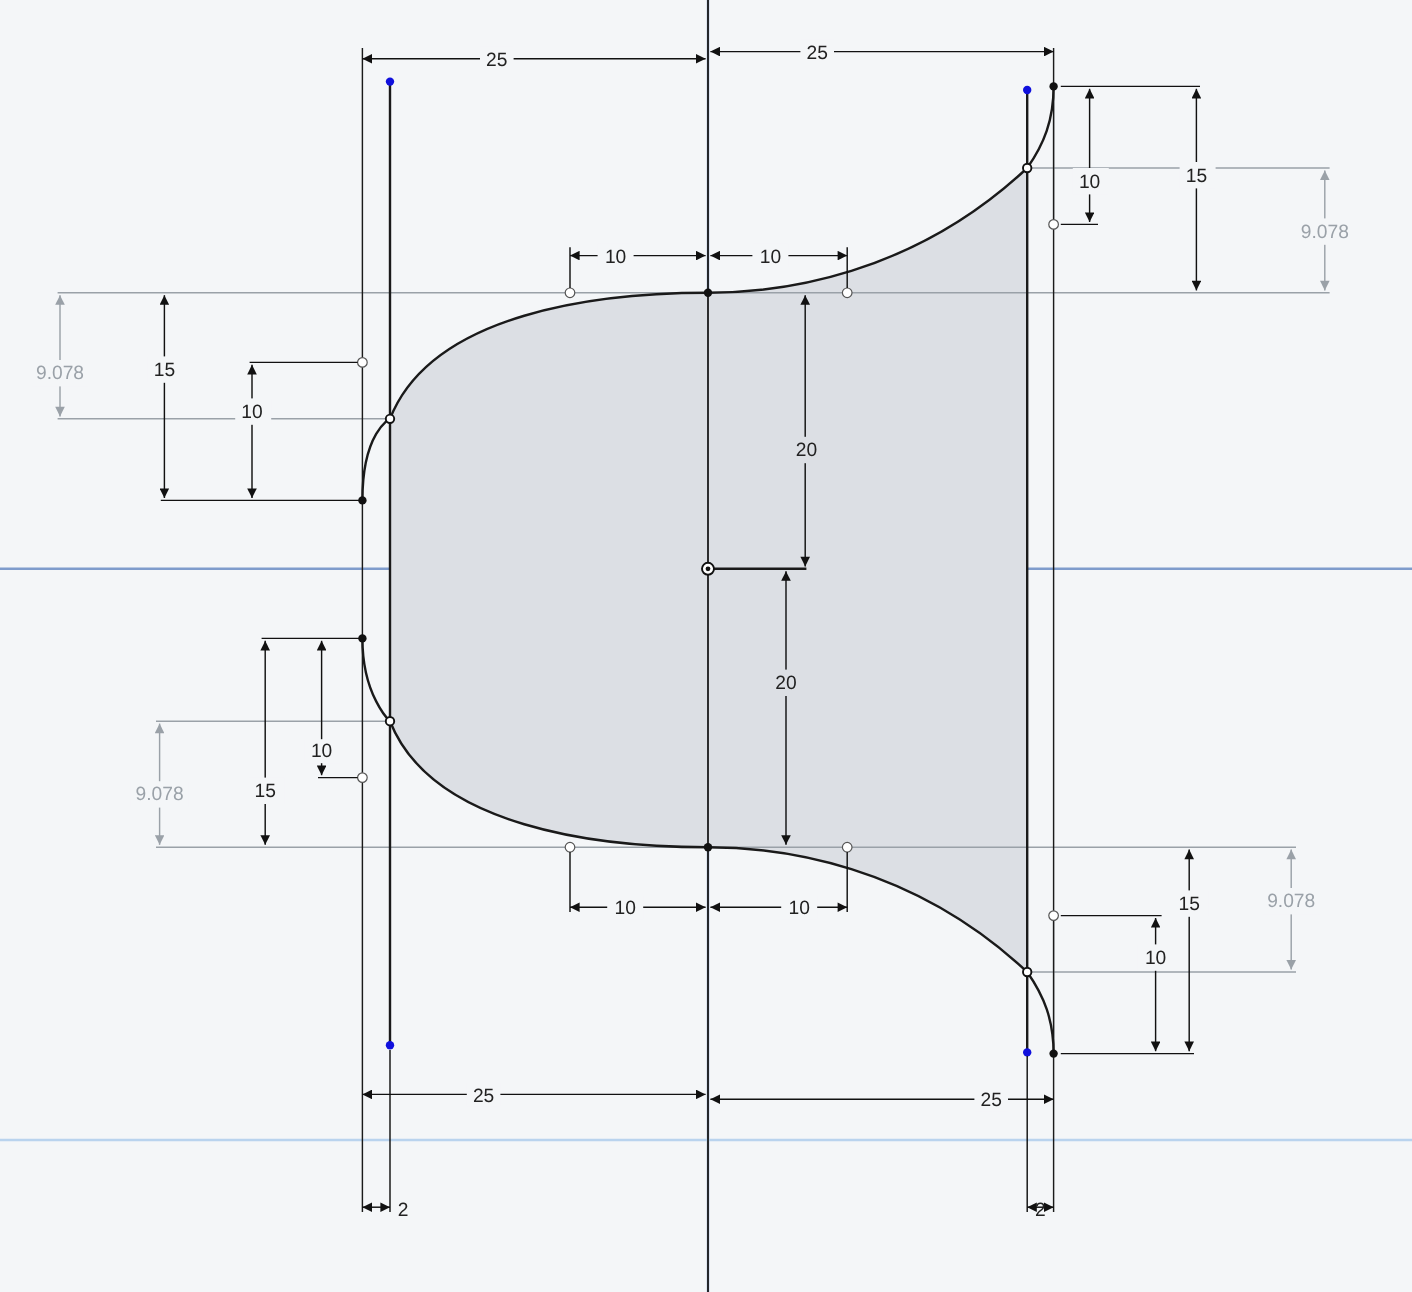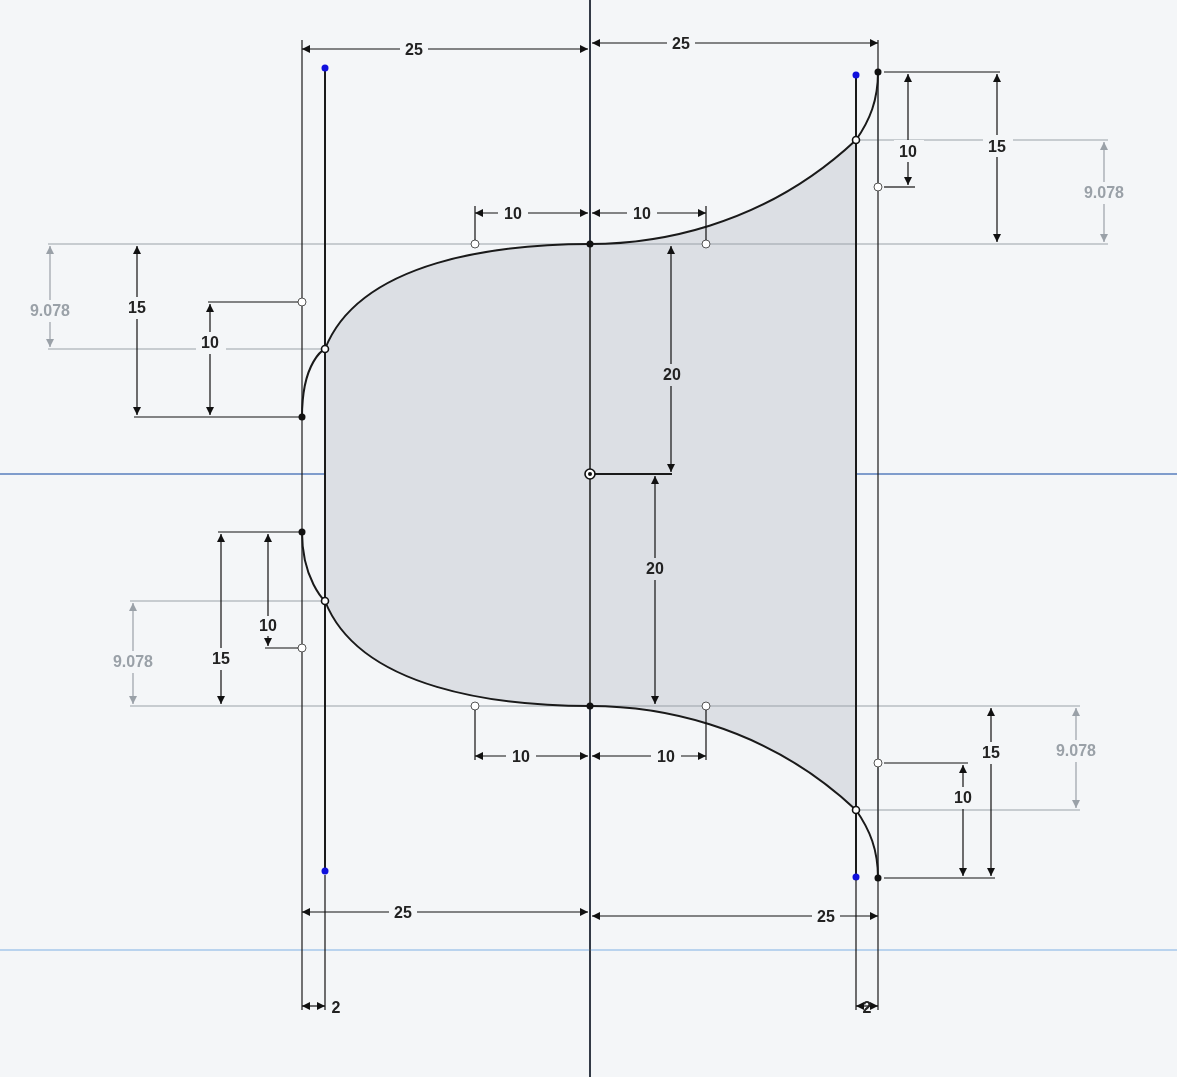--- a/index.html
+++ b/index.html
@@ -1,17 +1,17 @@
 <!DOCTYPE html>
 <html><head>
 <meta charset="utf-8">
 <style>
   html, body { margin: 0; padding: 0; background: #f4f6f8; }
   body { width: 1177px; height: 1077px; overflow: hidden; font-family: "Liberation Sans", "DejaVu Sans", sans-serif; }
-  #canvas { position: absolute; left: 0; top: 0; width: 1177px; height: 1002px; font-weight: bold; }
+  #canvas { position: absolute; left: 0; top: 0; width: 1177px; height: 1002px; }
   svg text { font-family: "Liberation Sans", "DejaVu Sans", sans-serif; }
   .dim-label { font-size: 16px; fill: #222; }
   .ref-label { font-size: 16px; fill: #9aa1a8; }
 </style>
 </head>
 <body>
 
 <div id="canvas">
 <svg width="1177" height="1077" viewBox="0 0 1177 1077" xmlns="http://www.w3.org/2000/svg">
   <defs>

